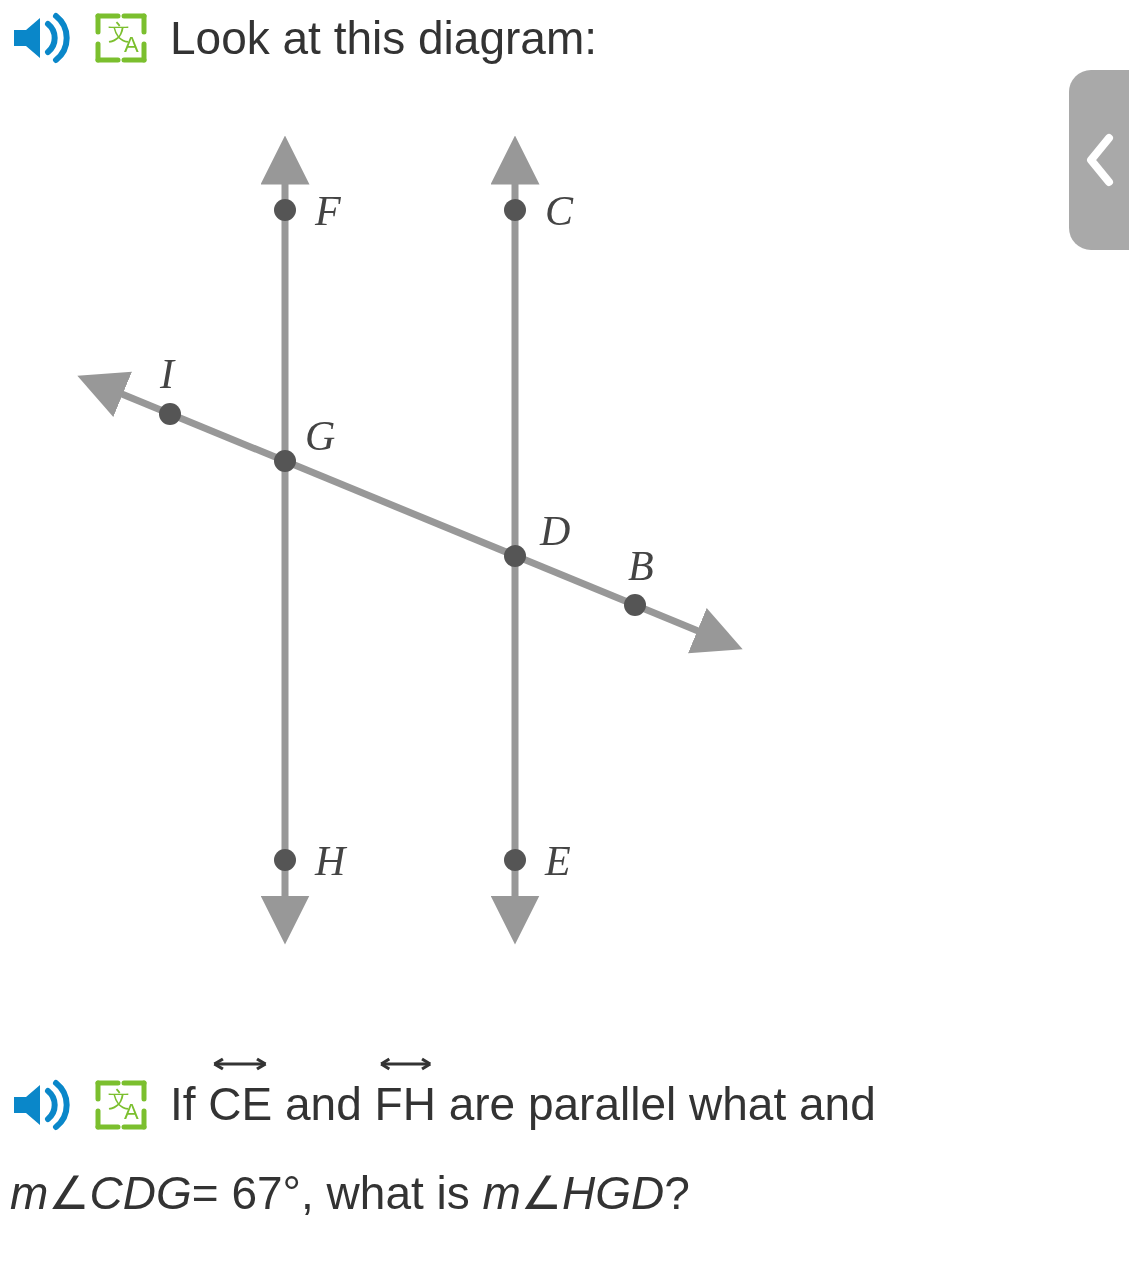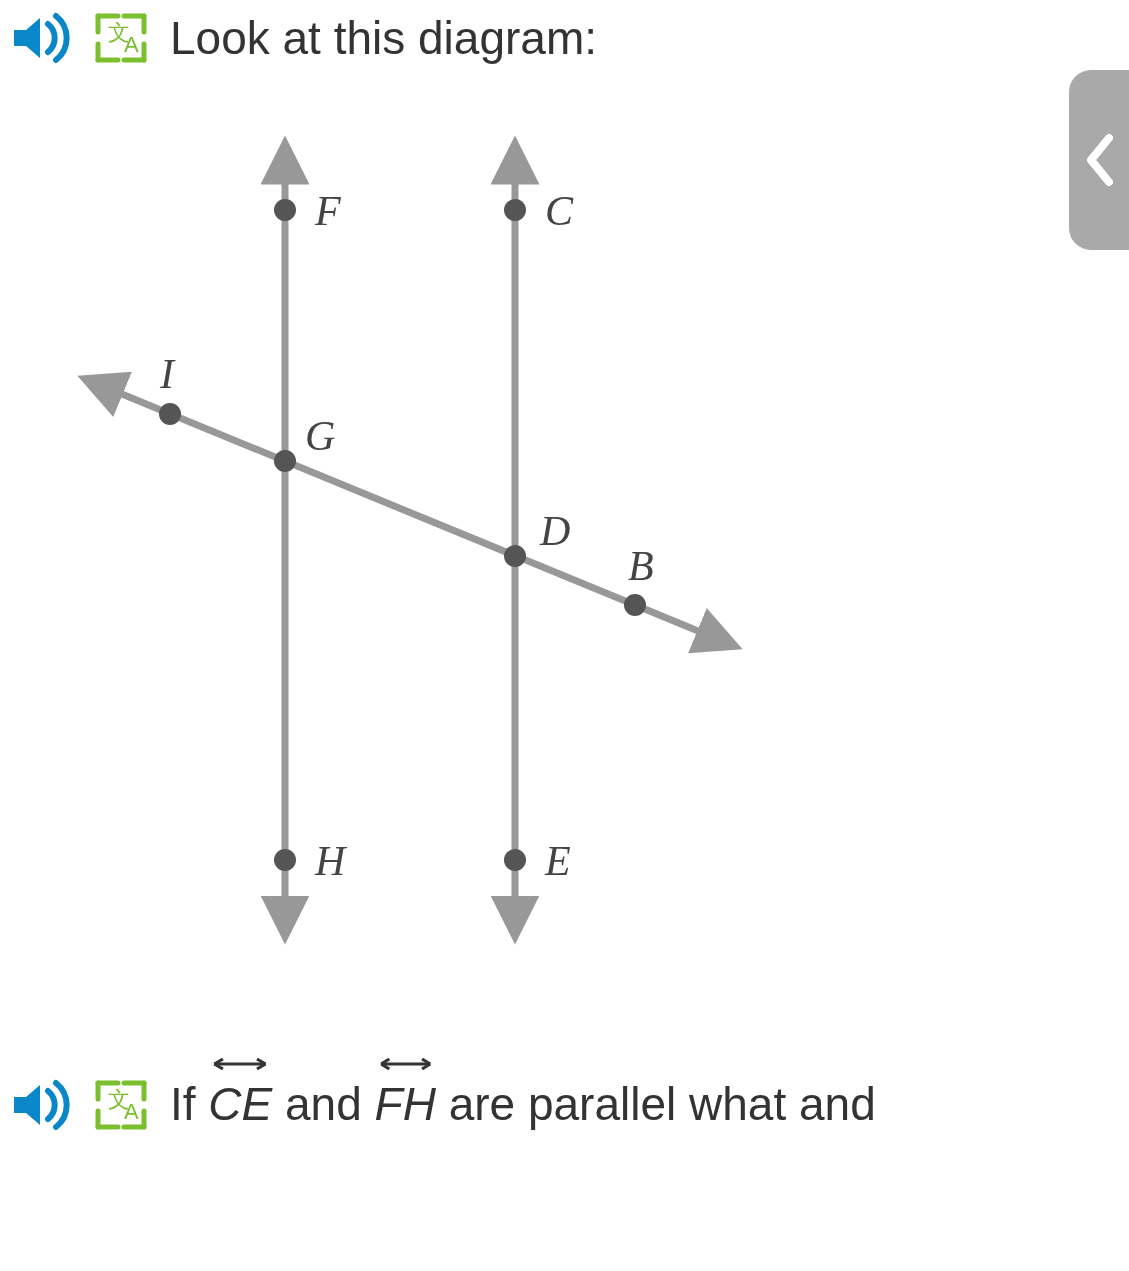--- a/index.html
+++ b/index.html
@@ -39,21 +39,20 @@
   }
   .question-text {
     font-size: 46px;
     color: #333333;
     line-height: 1.5;
   }
   .italic { font-style: italic; }
   .overline-wrap {
     position: relative;
     display: inline-block;
-    font-style: italic;
   }
   .overline-arrow {
     position: absolute;
     top: -18px;
     left: 0;
     width: 100%;
     height: 20px;
   }
   .angle-sym {
     display: inline-block;
@@ -199,13 +198,16 @@
         <svg class="overline-arrow" viewBox="0 0 60 20" preserveAspectRatio="none">
           <line x1="6" y1="12" x2="54" y2="12" stroke="#333" stroke-width="3"></line>
           <path d="M6 12 L14 7 M6 12 L14 17" stroke="#333" stroke-width="3" fill="none"></path>
           <path d="M54 12 L46 7 M54 12 L46 17" stroke="#333" stroke-width="3" fill="none"></path>
         </svg>
         <span>FH</span>
       </span>
       <span> are parallel what and</span>
     </span>
   </div>
+  <div class="question-text">
+    <span class="italic">m</span><span class="angle-sym">∠</span><span class="italic">CDG</span><span>= 67°, what is </span><span class="italic">m</span><span class="angle-sym">∠</span><span class="italic">HGD</span><span>?</span>
+  </div>
 </div>
 
 </body></html>

